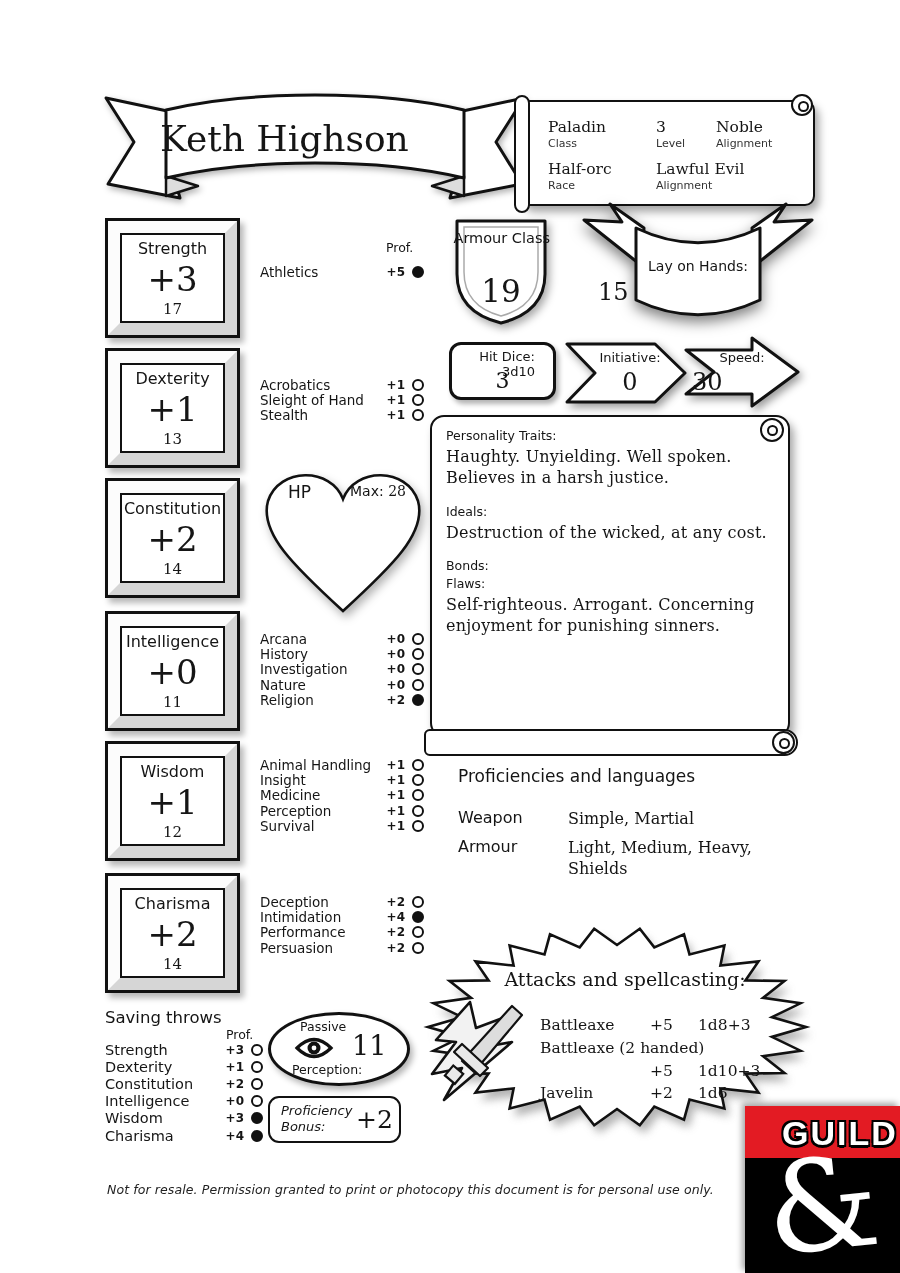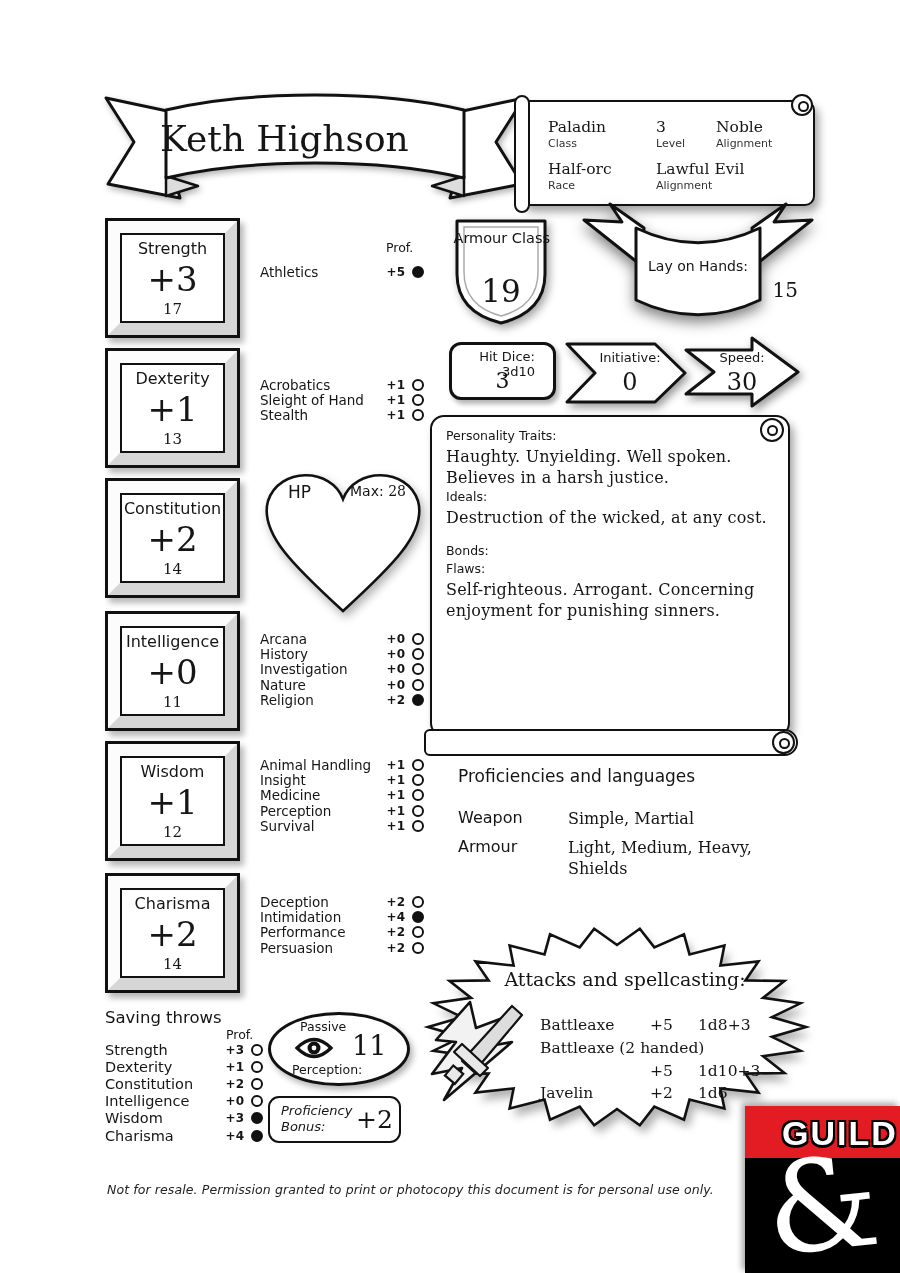--- a/index.html
+++ b/index.html
@@ -253,55 +253,55 @@
 </svg>
 <div class="abs" style="left:452px;top:230px;width:98px;text-align:right;font-size:14.5px;line-height:1.2;white-space:pre-wrap;max-width:98px">Armour Class</div>
 <div class="abs serif" style="left:452px;top:273px;width:98px;text-align:center;font-size:31px">19</div>
 
 <svg class="abs" style="left:578px;top:200px;filter:drop-shadow(0 6px 7px rgba(0,0,0,.5))" width="240" height="132" viewBox="0 0 240 132">
   <path d="M64,66 L6,20 L44,22 L32,4 L66,28 Z" fill="#fff" stroke="#111" stroke-width="3" stroke-linejoin="round"></path>
   <path d="M176,66 L234,20 L196,22 L208,4 L174,28 Z" fill="#fff" stroke="#111" stroke-width="3" stroke-linejoin="round"></path>
   <path d="M58,28 C100,48 140,48 182,28 L182,100 C140,120 100,120 58,100 Z" fill="#fff" stroke="#111" stroke-width="3" stroke-linejoin="round"></path>
 </svg>
 <div class="abs" style="left:598px;top:258px;width:200px;text-align:center;font-size:14px">Lay on Hands:</div>
-<div class="abs serif" style="left:598px;top:278px;width:200px;text-align:right;font-size:20px">15</div>
+<div class="abs serif" style="left:598px;top:278px;width:200px;text-align:left;font-size:24px">15</div>
 
 <div class="hitdice"></div>
 <div class="abs" style="left:449px;top:349px;width:86px;text-align:right;font-size:13px">Hit Dice: 3d10</div>
 <div class="abs serif" style="left:449px;top:368px;width:107px;text-align:center;font-size:22px">3</div>
 
 <svg class="abs" style="left:563px;top:340px;filter:drop-shadow(3px 4px 4px rgba(0,0,0,.4))" width="130" height="66" viewBox="0 0 130 66">
   <path d="M4,4 L92,4 L122,33 L92,62 L4,62 L32,33 Z" fill="#fff" stroke="#111" stroke-width="3" stroke-linejoin="round"></path>
 </svg>
 <div class="abs" style="left:575px;top:350px;width:110px;text-align:center;font-size:13px">Initiative:</div>
 <div class="abs serif" style="left:575px;top:368px;width:110px;text-align:center;font-size:24px">0</div>
 
 <svg class="abs" style="left:682px;top:334px;filter:drop-shadow(3px 4px 4px rgba(0,0,0,.4))" width="122" height="76" viewBox="0 0 122 76">
   <path d="M4,16 L70,16 L70,4 L116,38 L70,72 L70,60 L4,60 L32,38 Z" fill="#fff" stroke="#111" stroke-width="3" stroke-linejoin="round"></path>
 </svg>
 <div class="abs" style="left:692px;top:350px;width:100px;text-align:center;font-size:13px">Speed:</div>
-<div class="abs serif" style="left:692px;top:368px;width:100px;text-align:center;font-size:24px">30</div>
+<div class="abs serif" style="left:692px;top:368px;width:100px;text-align:left;font-size:24px">30</div>
 
 <svg class="abs" style="left:253px;top:455px;filter:drop-shadow(3px 5px 5px rgba(0,0,0,.3))" width="180" height="172" viewBox="0 0 180 172">
   <path d="M90,44 C78,12 26,12 15,46 C6,78 42,112 90,156 C138,112 174,78 165,46 C154,12 102,12 90,44 Z" fill="#fff" stroke="#111" stroke-width="2.6"></path>
 </svg>
 <div class="abs" style="left:288px;top:482px;font-size:17px">HP</div>
 <div class="abs" style="left:350px;top:483px;font-size:14px">
   <span>Max:</span>
   <span class="serif">28</span>
 </div>
 
 <div class="scrollbox" style="left:430px;top:415px;width:360px;height:322px;border-radius:14px"></div>
 <span class="curl" style="left:760px;top:418px;width:24px;height:24px"></span>
 <div class="abs" style="left:424px;top:729px;width:374px;height:27px;border:2.5px solid #111;border-radius:6px 14px 14px 6px;background:#fff"></div>
 <span class="curl" style="left:772px;top:731px;width:23px;height:23px"></span>
 <div class="abs" style="left:446px;top:428px;width:330px">
   <div class="p-label" style="margin-top:0">Personality Traits:</div>
   <div class="p-text">Haughty. Unyielding. Well spoken. Believes in a harsh justice.</div>
-  <div class="p-label" style="">Ideals:</div>
+  <div class="p-label" style="margin-top:15px">Ideals:</div>
   <div class="p-text">Destruction of the wicked, at any cost.</div>
   <div class="p-label" style="margin-top:15px">Bonds:</div>
   <div class="p-label" style="margin-top:3px">Flaws:</div>
   <div class="p-text">Self-righteous. Arrogant. Concerning enjoyment for punishing sinners.</div>
 </div>
 
 <div class="abs" style="left:458px;top:766px;width:345px">
   <div style="font-size:17px;margin-bottom:22px">Proficiencies and languages</div>
   <div class="prof-row">
     <span class="prof-label">Weapon</span>

